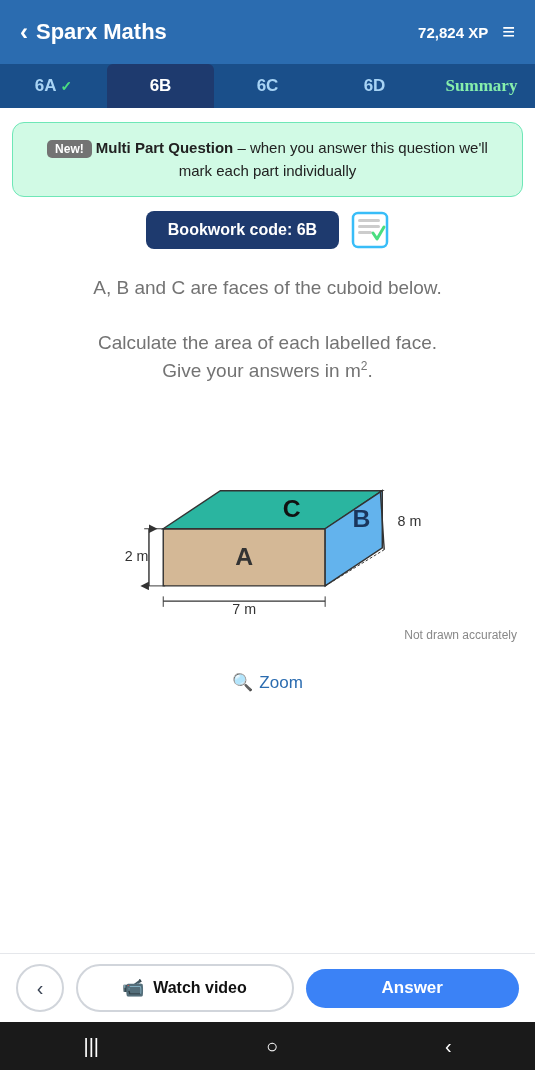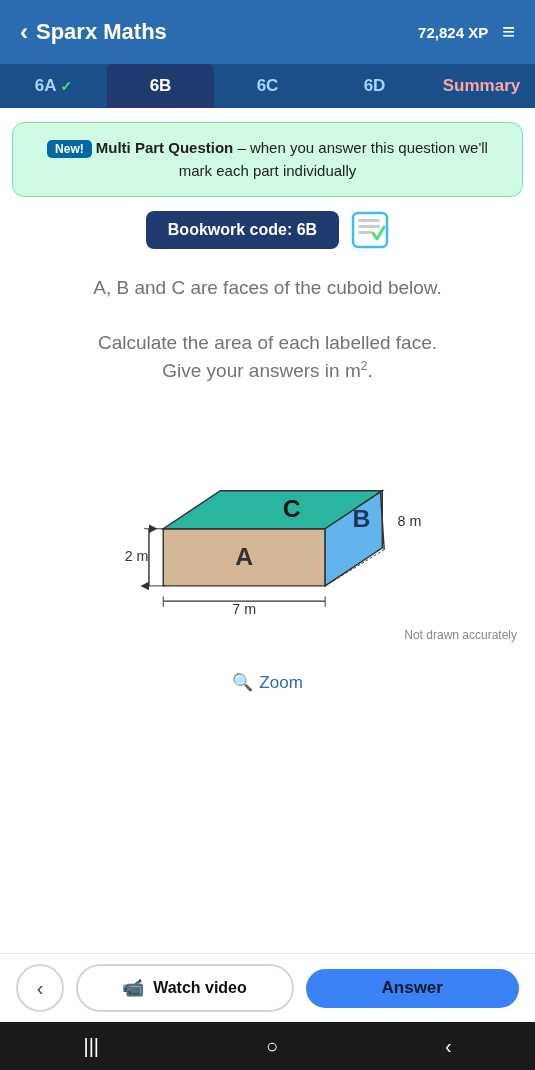--- a/index.html
+++ b/index.html
@@ -72,37 +72,38 @@
     }
     .tab.completed {
       color: #a8d4f5;
     }
     .tab .check {
       color: #4ade80;
       font-size: 14px;
       margin-left: 4px;
     }
     .tab.summary {
-      color: #fca5a5;
+      color: #86efac;
+      font-family: Liberation Serif, serif;
     }
 
     
     .banner {
       background: #d1fae5;
       border: 1.5px solid #6ee7b7;
       border-radius: 12px;
       margin: 14px 12px;
       padding: 14px 16px;
       text-align: center;
       font-size: 15px;
       color: #222;
       line-height: 1.5;
     }
     .banner-new {
-      background: #0369a1;
+      background: #737373;
       color: white;
       font-size: 12px;
       font-weight: 700;
       padding: 2px 8px;
       border-radius: 5px;
       margin-right: 4px;
     }
     .banner-bold {
       font-weight: 700;
     }
@@ -221,21 +222,21 @@
     .watch-video-btn .video-icon {
       color: #2b6cb0;
       font-size: 18px;
     }
     .answer-btn {
       flex: 1;
       height: 39px;
       border-radius: 30px;
       background: #3b82f6;
       border: none;
-      color: #0f172a;
+      color: #ffffff;
       font-size: 17px;
       font-weight: 700;
       cursor: pointer;
     }
 
     
     .nav-bar {
       position: fixed;
       bottom: 0;
       left: 0;

